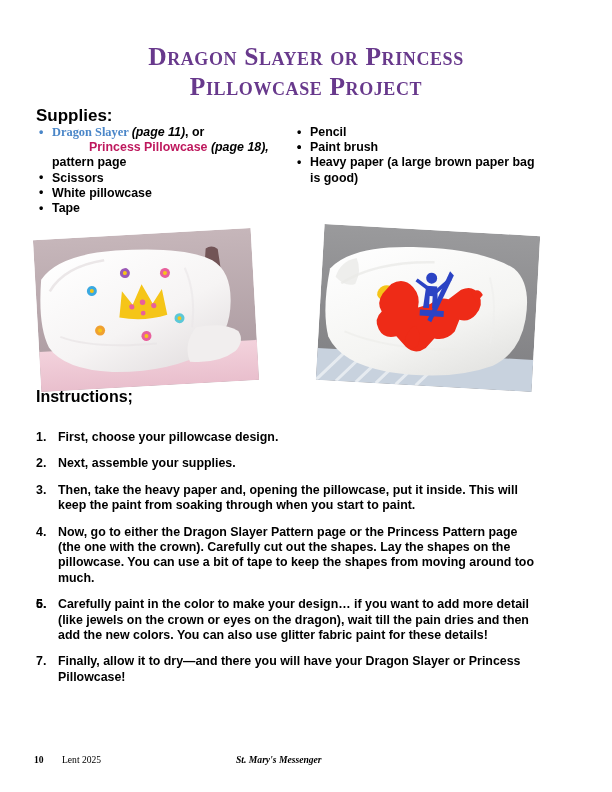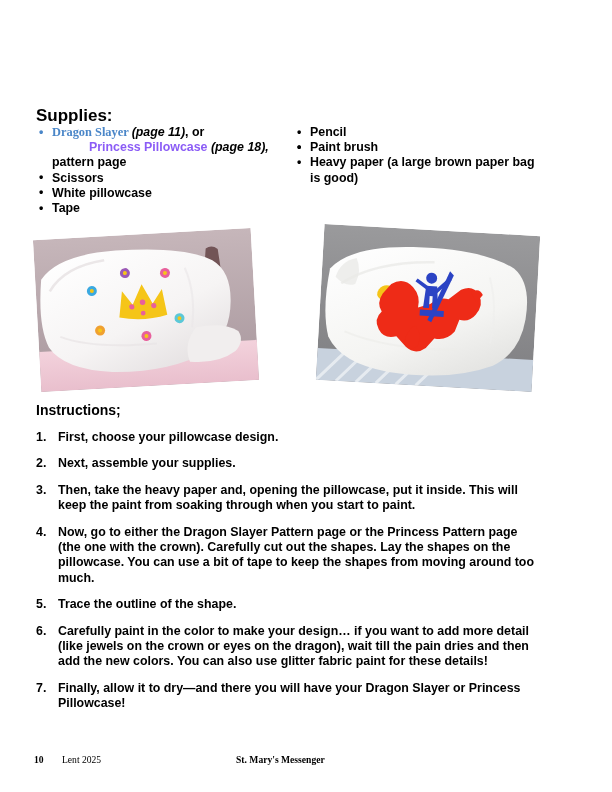--- a/index.html
+++ b/index.html
@@ -68,21 +68,21 @@
     position: absolute;
     left: 3px;
     top: -0.5px;
     font-size: 12.4px;
     line-height: 15.2px;
   }
   .bullet-blue { color: #4A86C8; }
   .bullet-black { color: #000000; }
 
   .blue-txt { color: #4A86C8; font-family: Liberation Serif, serif; }
-  .red-txt  { color: #8b5cf6; padding-left: 37px; }
+  .red-txt  { color: #be185d; padding-left: 37px; }
   .ital     { font-style: italic; }
 
   
   .photos {
     position: absolute;
     left: 0;
     top: 222px;
     width: 612px;
     height: 182px;
   }
@@ -104,22 +104,22 @@
     width: 216px;
     height: 156px;
     transform: rotate(3.2deg);
   }
   .photo svg { display: block; width: 100%; height: 100%; }
 
   
   .instructions-heading {
     position: absolute;
     left: 36px;
-    top: 402px;
-    font-size: 14px;
+    top: 388px;
+    font-size: 16px;
     font-weight: bold;
   }
   .steps {
     position: absolute;
     left: 36px;
     top: 430px;
     width: 500px;
     font-size: 12.4px;
     font-weight: bold;
     line-height: 15.4px;
@@ -156,29 +156,32 @@
   .foot-season {
     position: absolute;
     left: 62px;
     top: 0;
     font-weight: normal;
   }
   .foot-title {
     position: absolute;
     left: 236px;
     top: 0;
+    font-style: italic;
     font-weight: bold;
   }
 </style>
 </head>
 <body>
 
 <div class="page">
 
   <div class="title-block">
+    <div class="title-line">Dragon Slayer or Princess</div>
+    <div class="title-line">Pillowcase Project</div>
   </div>
 
   <div class="supplies-heading">Supplies:</div>
 
   <div class="supplies-col supplies-left">
     <div class="sup-item">
       <span class="bullet bullet-blue">•</span>
       <div><span class="blue-txt">Dragon Slayer </span><span class="ital">(page 11)</span><span>, or</span></div>
       <div><span class="red-txt">Princess Pillowcase </span><span class="ital">(page 18),</span></div>
       <div>pattern page</div>
@@ -339,21 +342,20 @@
     <div class="step">
       <span class="num">3.</span>
       <span>Then, take the heavy paper and, opening the pillowcase, put it inside. This will keep the paint from soaking through when you start to paint.</span>
     </div>
     <div class="step">
       <span class="num">4.</span>
       <span>Now, go to either the Dragon Slayer Pattern page or the Princess Pattern page (the one with the crown).  Carefully cut out the shapes.  Lay the shapes on the pillowcase. You can use a bit of tape to keep the shapes from moving around too much.</span>
     </div>
     <div class="step">
       <span class="num">5.</span>
-      <span>Trace the outline of the shape.</span>
     </div>
     <div class="step">
       <span class="num">6.</span>
       <span>Carefully paint in the color to make your design… if you want to add more detail (like jewels on the crown or eyes on the dragon), wait till the pain dries and then add the new colors. You can also use glitter fabric paint for these details!</span>
     </div>
     <div class="step">
       <span class="num">7.</span>
       <span>Finally, allow it to dry—and there you will have your Dragon Slayer or Princess Pillowcase!</span>
     </div>
   </div>

